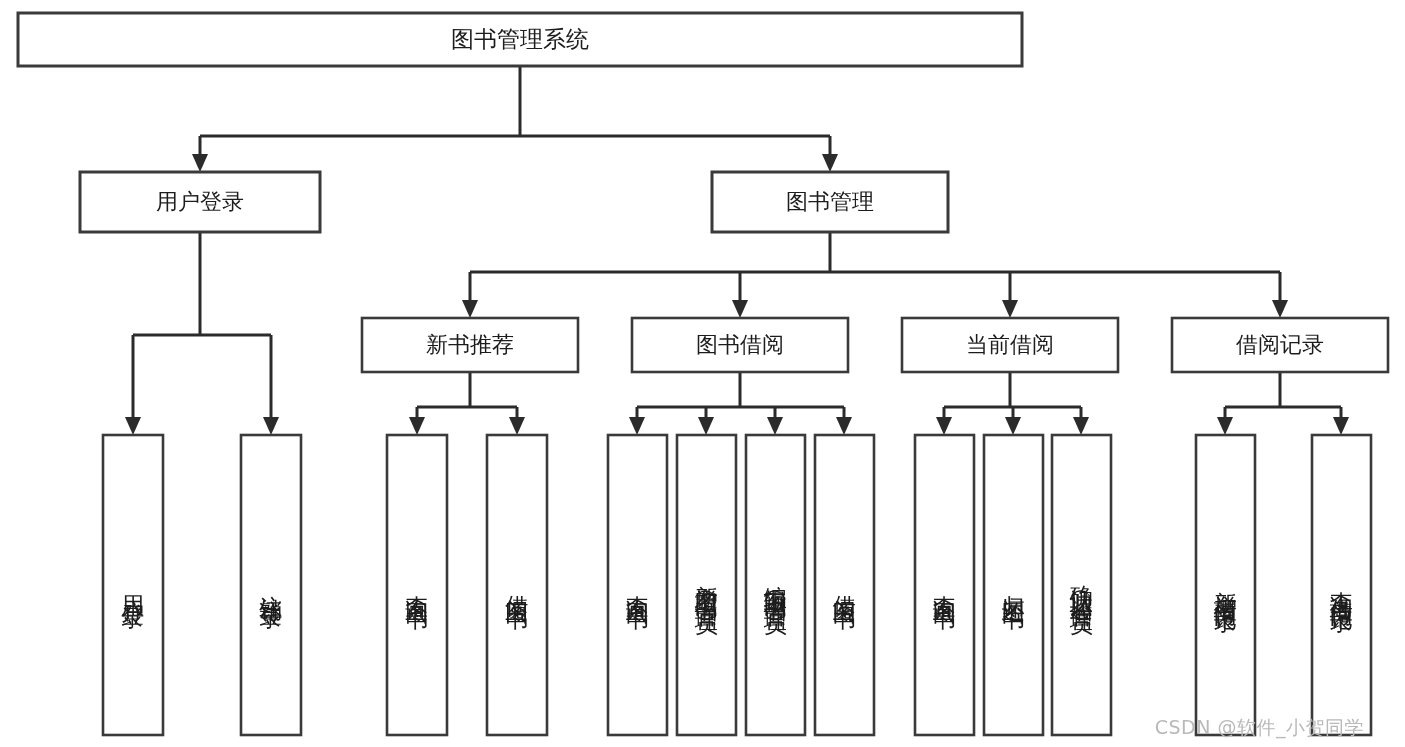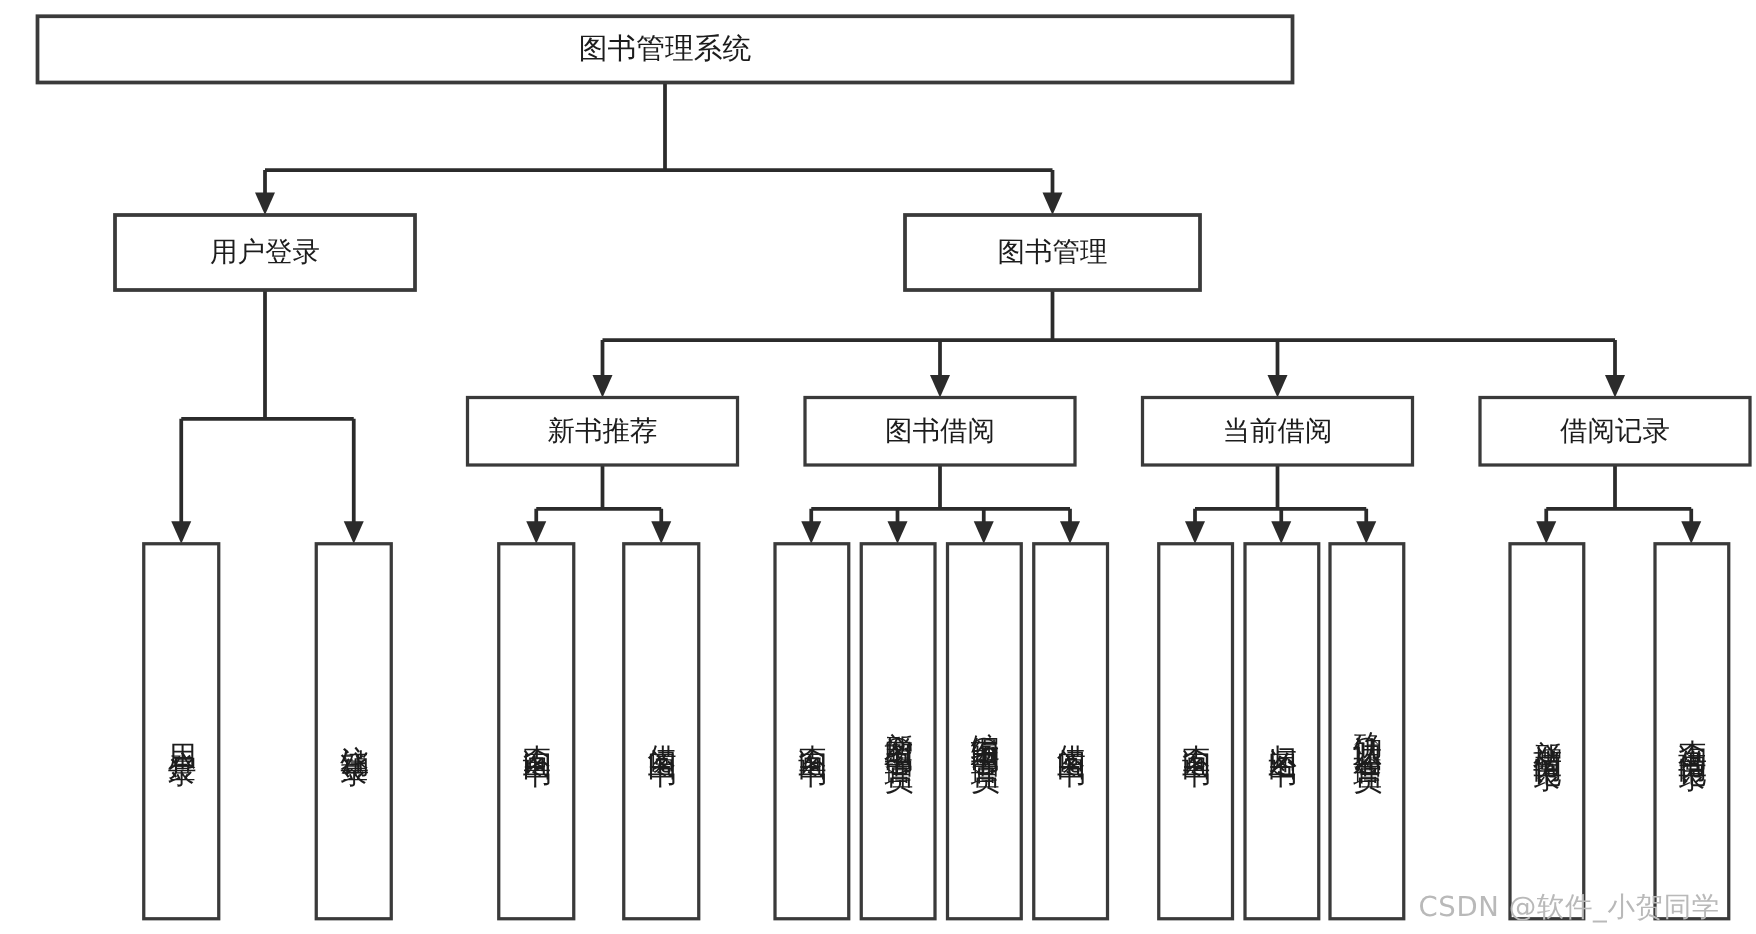--- a/index.html
+++ b/index.html
@@ -10,21 +10,21 @@
   }
   body {
     width: 1405px;
     height: 747px;
     position: relative;
     font-family: "DejaVu Sans", "Liberation Sans", sans-serif;
     overflow: hidden;
   }
   #diagram-root {
     position: absolute;
-    left: 12px;
+    left: 0;
     top: 0;
     width: 1378px;
     height: 747px;
   }
   svg#diagram-svg {
     display: block;
     width: 1405px;
     height: 747px;
   }
   .node-box {
@@ -77,21 +77,21 @@
     letter-spacing: 4px;
     color: #1c1c1c;
     white-space: nowrap;
     text-align: center;
   }
   .watermark {
     position: absolute;
     right: 14px;
     bottom: 6px;
     font-family: "DejaVu Sans", "Liberation Sans", sans-serif;
-    font-size: 22px;
+    font-size: 19px;
     color: #b9b9b9;
     letter-spacing: 0.5px;
     white-space: nowrap;
     pointer-events: none;
   }
 </style>
 </head>
 <body>
 
 <div id="diagram-root">

